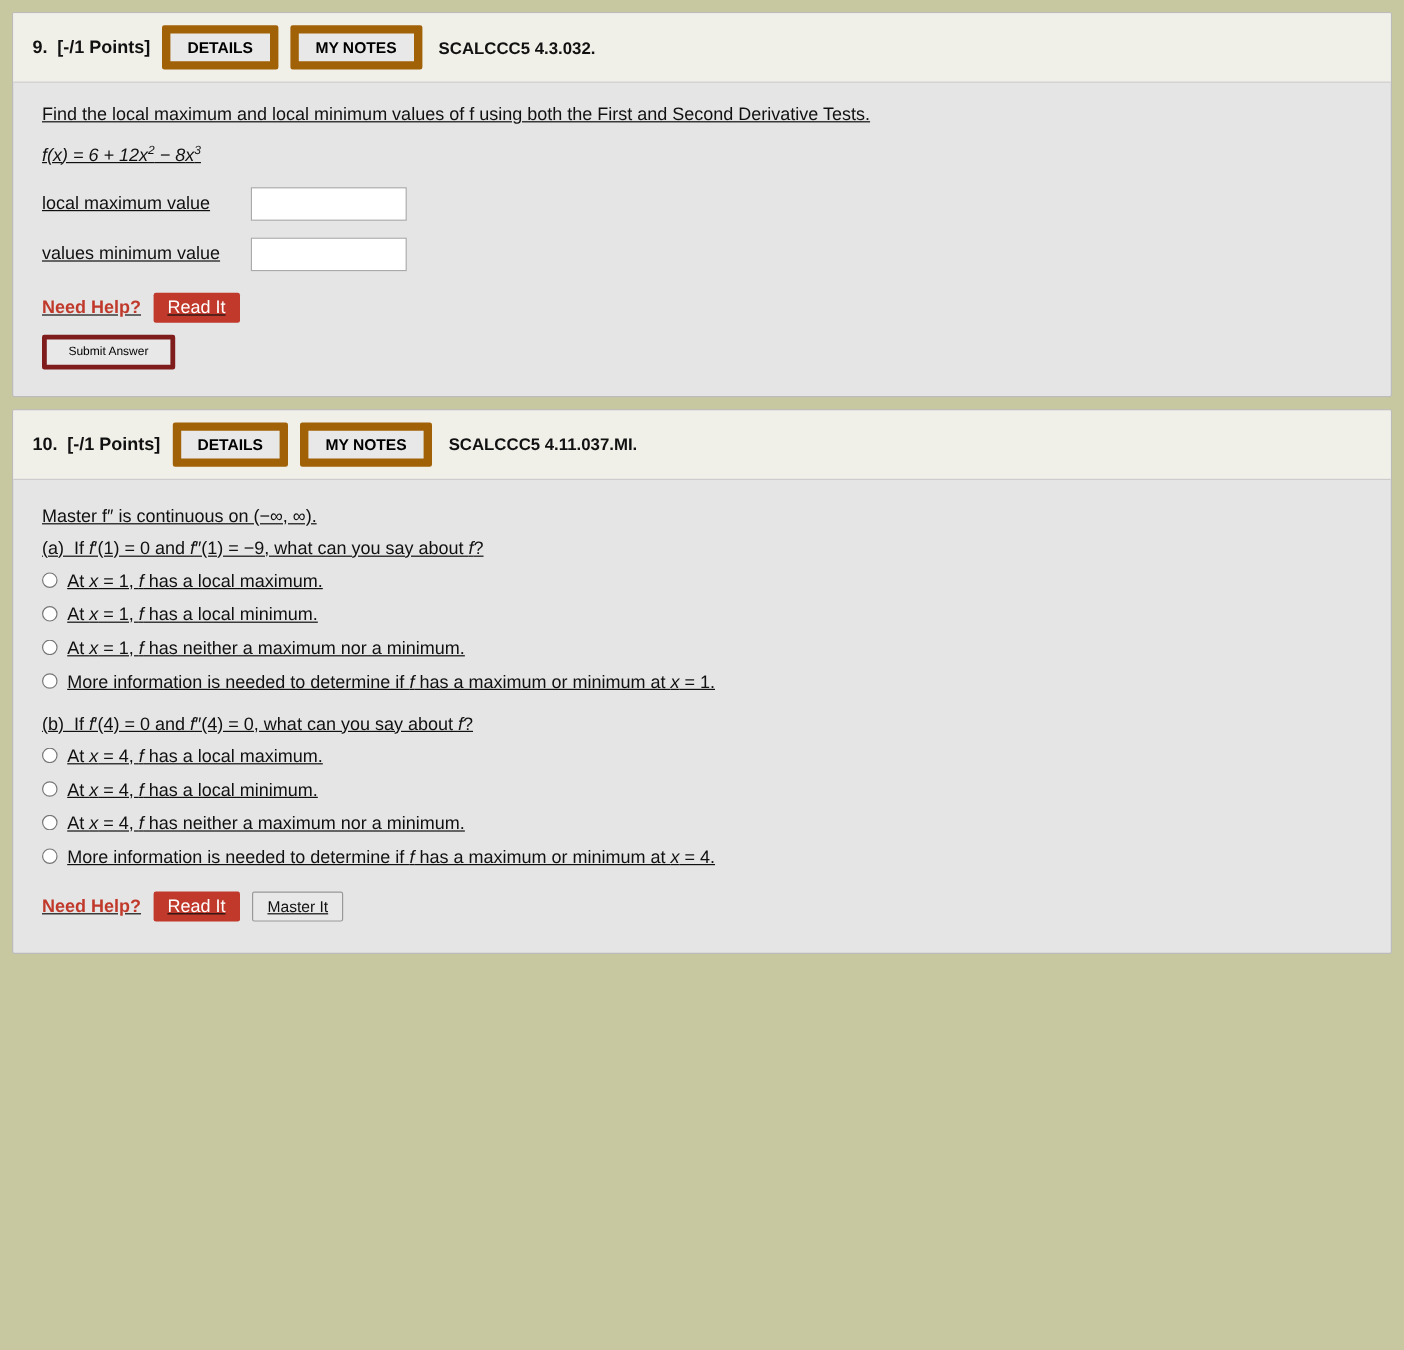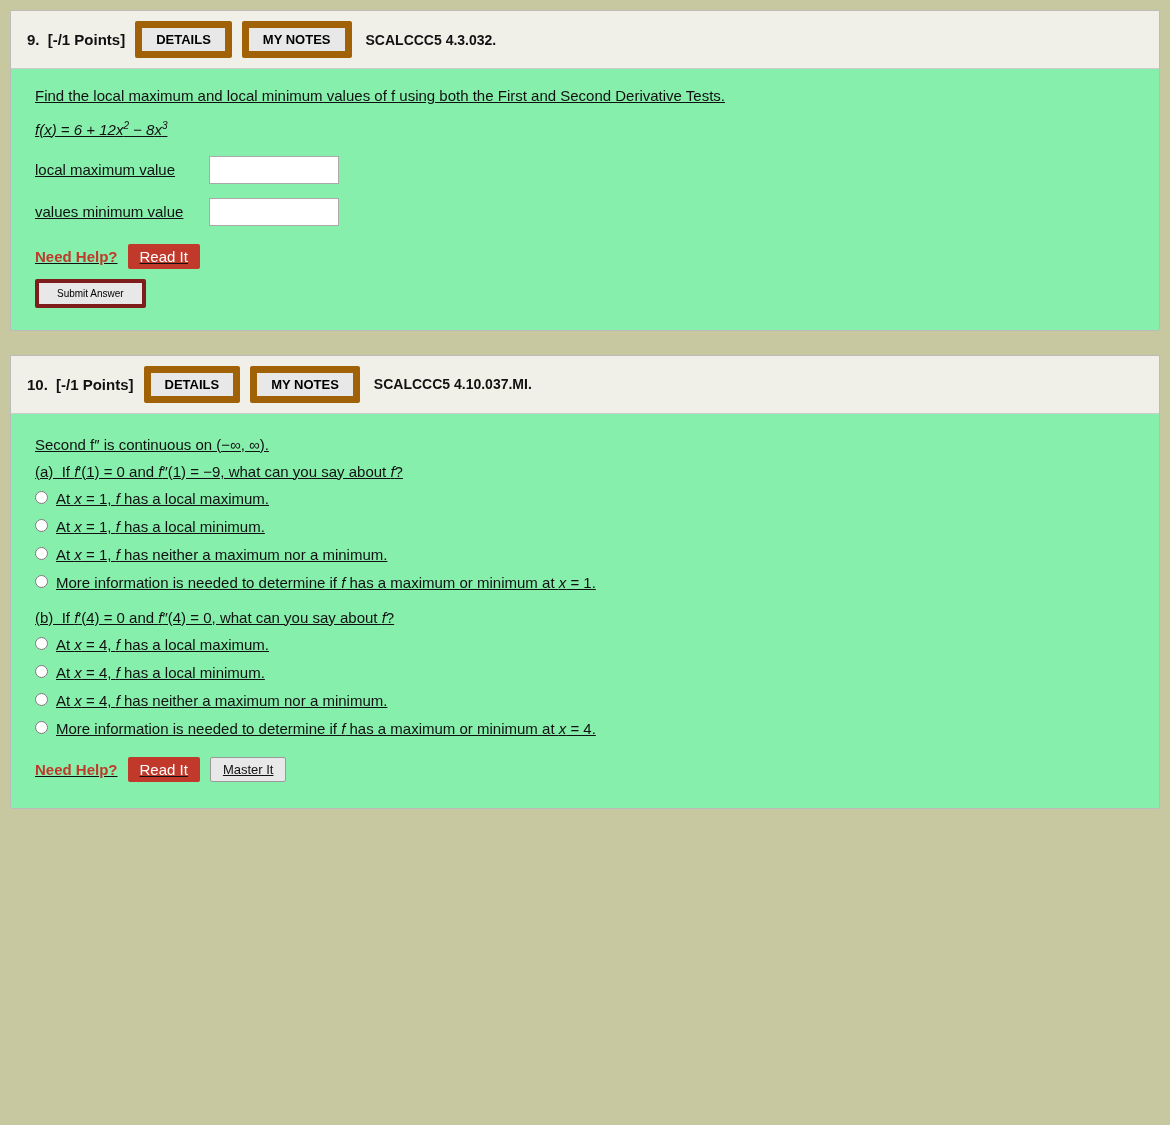--- a/index.html
+++ b/index.html
@@ -8,23 +8,23 @@
       background: #c8c8a0;
       font-size: 15px;
       color: #111;
     }
     .page-wrapper {
       background: #c8c8a0;
       padding: 10px;
       min-height: 1125px;
     }
     .question-block {
-      background: #86efac;
+      background: #e5e5e5;
       border: 1px solid #bbb;
-      margin-bottom: 24px;
+      margin-bottom: 10px;
       border-radius: 2px;
     }
     .question-header {
       display: flex;
       align-items: center;
       gap: 10px;
       padding: 10px 16px;
       border-bottom: 1px solid #ccc;
       background: #f0efe8;
     }
@@ -189,24 +189,24 @@
   </div>
 
   <div class="question-block">
     <div class="question-header">
       <span class="question-number">
         <span>10.</span>
         <span style="margin-left:4px;">[-/1 Points]</span>
       </span>
       <button class="btn-details">DETAILS</button>
       <button class="btn-mynotes">MY NOTES</button>
-      <span class="question-code">SCALCCC5 4.10.037.MI.</span>
+      <span class="question-code">SCALCCC5 4.11.037.MI.</span>
     </div>
     <div class="question-body">
-      <div class="sub-part-intro">Second f″ is continuous on (−∞, ∞).</div>
+      <div class="sub-part-intro">Master f″ is continuous on (−∞, ∞).</div>
 
       <div class="sub-part">
         <div class="sub-part-label">
           (a)&nbsp; If <span class="italic">f</span>′(1) = 0 and <span class="italic">f</span>″(1) = −9, what can you say about <span class="italic">f</span>?
         </div>
         <div class="radio-option">
           <input type="radio" name="q10a" style="">
           <span>At <span class="italic">x</span> = 1, <span class="italic">f</span> has a local maximum.</span>
         </div>
         <div class="radio-option">

